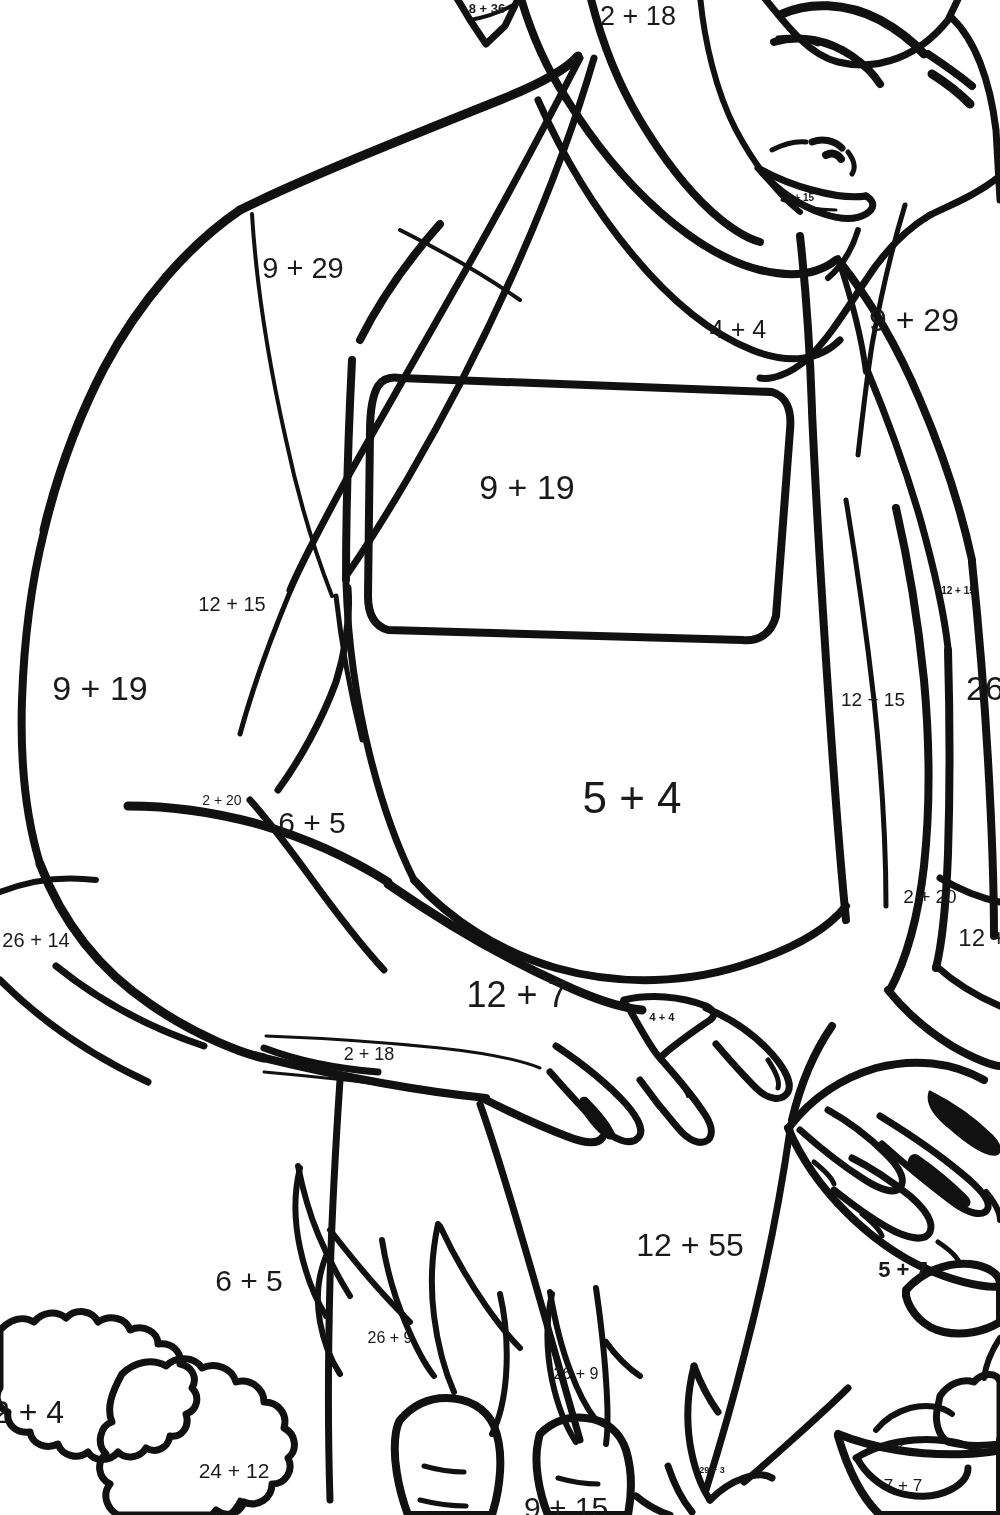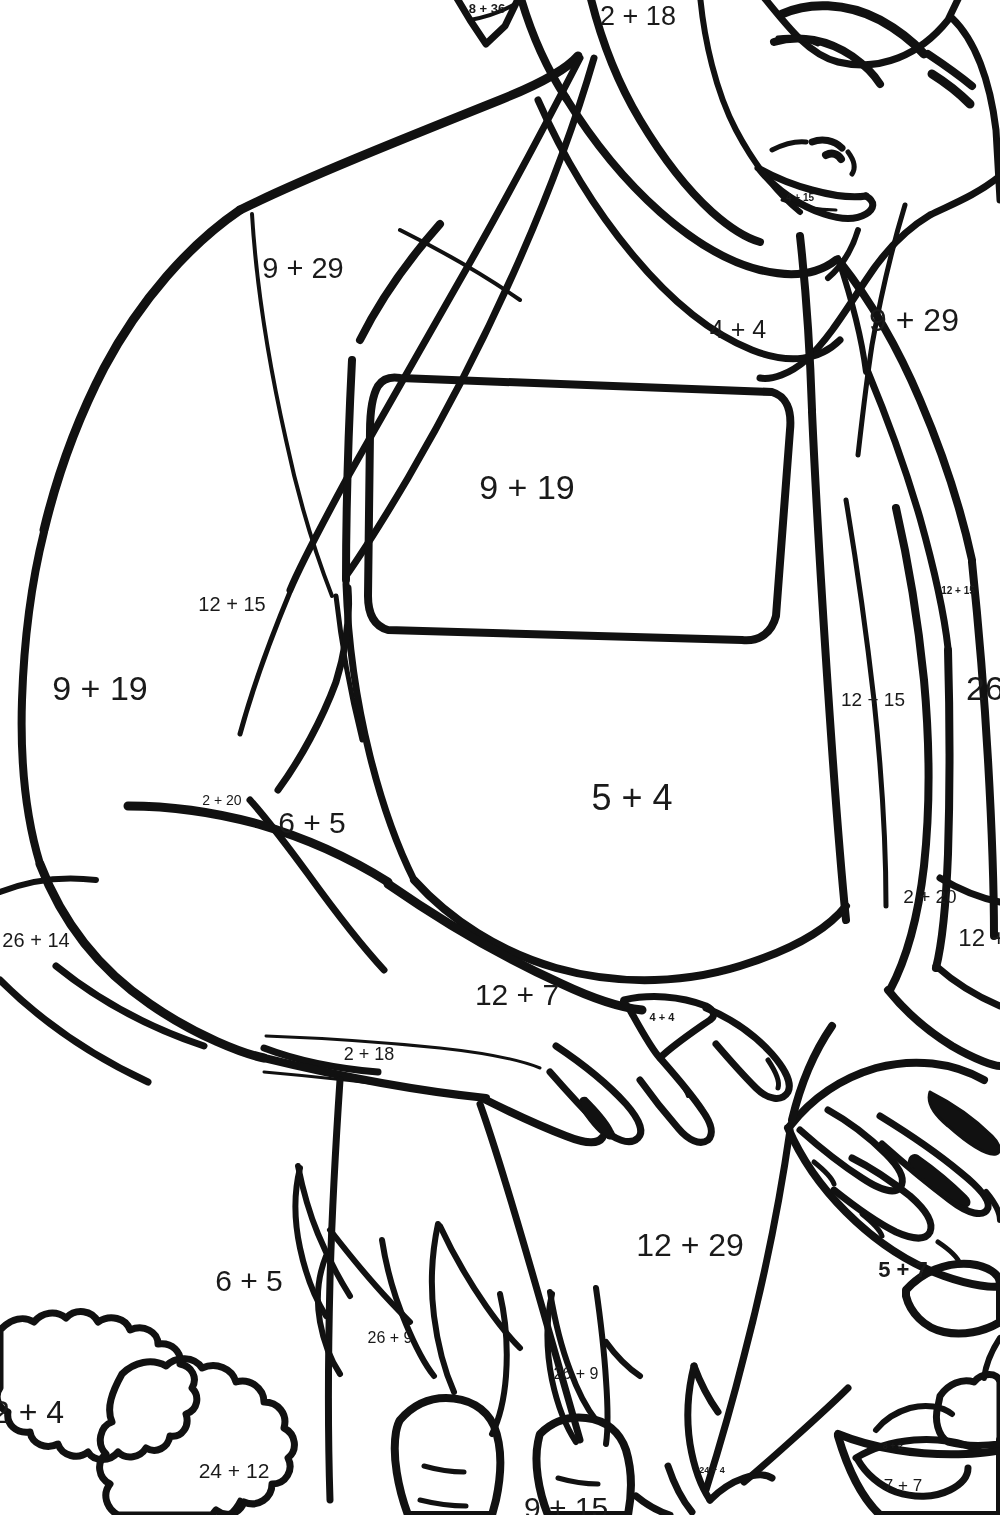--- a/index.html
+++ b/index.html
@@ -293,32 +293,32 @@
       <div class="lbl" style="left: 738px; top: 329px; font-size: 25px; font-weight: 400;">4 + 4</div>
       <div class="lbl" style="left: 914px; top: 320px; font-size: 32px; font-weight: 400;">9 + 29</div>
       <div class="lbl" style="left: 527px; top: 487px; font-size: 34px; font-weight: 400;">9 + 19</div>
       <div class="lbl" style="left: 232px; top: 604px; font-size: 20px; font-weight: 400;">12 + 15</div>
       <div class="lbl" style="left: 100px; top: 688px; font-size: 34px; font-weight: 400;">9 + 19</div>
       <div class="lbl" style="left: 958px; top: 591px; font-size: 10px; font-weight: 700;">12 + 15</div>
       <div class="lbl" style="left: 873px; top: 699px; font-size: 19px; font-weight: 400;">12 + 15</div>
       <div class="lbl" style="left: 985px; top: 688px; font-size: 34px; font-weight: 400;">26</div>
       <div class="lbl" style="left: 222px; top: 800px; font-size: 14px; font-weight: 400;">2 + 20</div>
       <div class="lbl" style="left: 312px; top: 823px; font-size: 30px; font-weight: 400;">6 + 5</div>
-      <div class="lbl" style="left: 632px; top: 798px; font-size: 36px; font-weight: 400;">5 + 4</div>
+      <div class="lbl" style="left: 632px; top: 798px; font-size: 44px; font-weight: 400;">5 + 4</div>
       <div class="lbl" style="left: 930px; top: 896px; font-size: 19px; font-weight: 400;">2 + 20</div>
       <div class="lbl" style="left: 982px; top: 938px; font-size: 24px; font-weight: 400;">12 +</div>
       <div class="lbl" style="left: 36px; top: 940px; font-size: 20px; font-weight: 400;">26 + 14</div>
       <div class="lbl" style="left: 369px; top: 1054px; font-size: 18px; font-weight: 400;">2 + 18</div>
-      <div class="lbl" style="left: 517px; top: 995px; font-size: 30px; font-weight: 400;">12 + 7</div>
+      <div class="lbl" style="left: 517px; top: 995px; font-size: 36px; font-weight: 400;">12 + 7</div>
       <div class="lbl" style="left: 662px; top: 1017px; font-size: 11px; font-weight: 700;">4 + 4</div>
-      <div class="lbl" style="left: 690px; top: 1245px; font-size: 32px; font-weight: 400;">12 + 29</div>
+      <div class="lbl" style="left: 690px; top: 1245px; font-size: 32px; font-weight: 400;">12 + 55</div>
       <div class="lbl" style="left: 903px; top: 1270px; font-size: 22px; font-weight: 700;">5 + 7</div>
       <div class="lbl" style="left: 249px; top: 1281px; font-size: 30px; font-weight: 400;">6 + 5</div>
       <div class="lbl" style="left: 390px; top: 1338px; font-size: 16px; font-weight: 400;">26 + 9</div>
       <div class="lbl" style="left: 28px; top: 1412px; font-size: 32px; font-weight: 400;">2 + 4</div>
       <div class="lbl" style="left: 576px; top: 1374px; font-size: 16px; font-weight: 400;">26 + 9</div>
       <div class="lbl" style="left: 234px; top: 1470px; font-size: 21px; font-weight: 400;">24 + 12</div>
-      <div class="lbl" style="left: 712px; top: 1470px; font-size: 9px; font-weight: 700;">24 + 4</div>
+      <div class="lbl" style="left: 712px; top: 1470px; font-size: 9px; font-weight: 700;">29 + 3</div>
       <div class="lbl" style="left: 893px; top: 1446px; font-size: 9px; font-weight: 700;">8 + 2</div>
       <div class="lbl" style="left: 903px; top: 1473px; font-size: 17px; font-weight: 400; margin-top: 12px;">7 + 7</div>
       <div class="lbl" style="left: 566px; top: 1508px; font-size: 30px; font-weight: 400;">9 + 15</div>
     </div>
 </div>
 
 </body></html>

